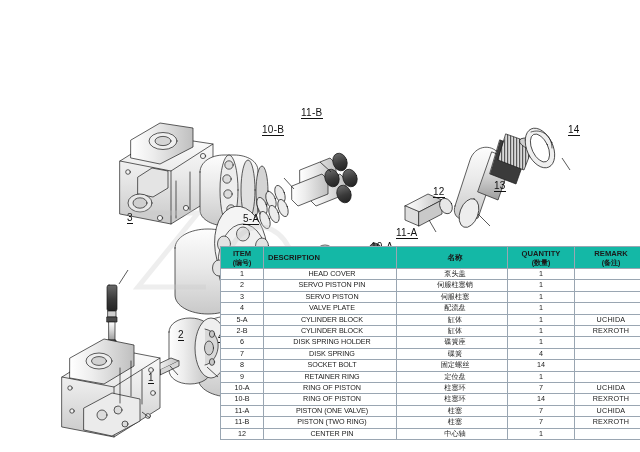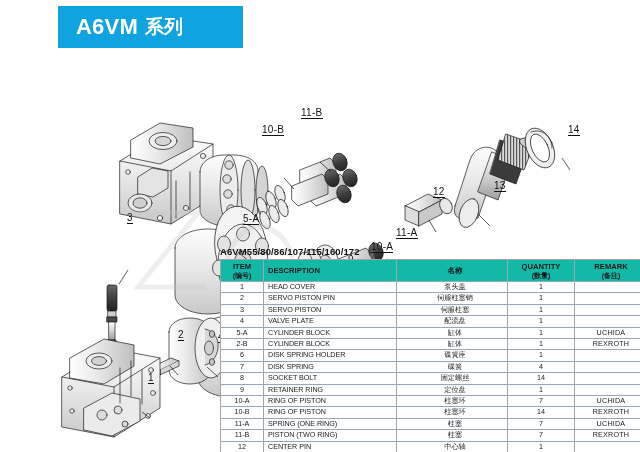--- a/index.html
+++ b/index.html
@@ -121,37 +121,33 @@
     height: 19px;
     line-height: 9px;
     padding: 1px 0;
   }
   table.parts thead th span.l2 {
     display: block;
     font-size: 7px;
     font-weight: bold;
   }
   .col-item   { width: 42px; text-align: center; }
-  .col-desc   { width: 128px; text-align: left; padding-left: 4px !important; }
+  .col-desc   { width: 128px; text-align: center; padding-left: 4px !important; }
   .col-name   { width: 104px; text-align: center; padding-left: 6px !important; }
   .col-qty    { width: 66px; text-align: center; }
   .col-remark { width: 72px; text-align: center; }
   td.col-remark { font-size: 6.4px; letter-spacing: 0.2px; }
   td.col-name { font-size: 7.4px; }
   td.col-desc { font-size: 7.4px; letter-spacing: -0.05px; }
 </style>
 </head>
 <body>
 
 <div id="page">
 
-  <div class="title-bar">
-    <span class="t-main">A6VM</span>
-    <span class="t-sub">系列</span>
-  </div>
 
   <div class="diagram">
     <svg width="640" height="404" viewBox="0 0 640 404" xmlns="http://www.w3.org/2000/svg">
       <defs>
         <linearGradient id="metalA" x1="0" y1="0" x2="0" y2="1">
           <stop offset="0%" stop-color="#fdfdfd"></stop>
           <stop offset="45%" stop-color="#e9e9e9"></stop>
           <stop offset="100%" stop-color="#c9c9c9"></stop>
         </linearGradient>
         <linearGradient id="metalB" x1="0" y1="0" x2="1" y2="0">
@@ -422,21 +418,20 @@
       <div class="callout u" style="left: 371px; top: 241px;">10-A</div>
       <div class="callout u" style="left: 396px; top: 227px;">11-A</div>
       <div class="callout u" style="left: 262px; top: 124px;">10-B</div>
       <div class="callout u" style="left: 301px; top: 107px;">11-B</div>
       <div class="callout u" style="left: 433px; top: 186px;">12</div>
       <div class="callout u" style="left: 487px; top: 180px; margin-left: 7px;">13</div>
       <div class="callout u" style="left: 568px; top: 124px;">14</div>
     </div>
 
   <div class="table-block">
-    <div class="model-head">A6VM55/80/86/107/115/160/172</div>
     <table class="parts">
       <thead>
         <tr>
           <th class="col-item">
             <span>ITEM</span>
             <span class="l2">(编号)</span>
           </th>
           <th class="col-desc" style="text-align:left;">
             <span>DESCRIPTION</span>
           </th>
@@ -533,21 +528,21 @@
           </tr>
           <tr>
             <td class="col-item">10-B</td>
             <td class="col-desc">RING OF PISTON</td>
             <td class="col-name">柱塞环</td>
             <td class="col-qty">14</td>
             <td class="col-remark">REXROTH</td>
           </tr>
           <tr>
             <td class="col-item">11-A</td>
-            <td class="col-desc">SPRING (ONE RING)</td>
+            <td class="col-desc">PISTON (ONE VALVE)</td>
             <td class="col-name">柱塞</td>
             <td class="col-qty">7</td>
             <td class="col-remark">UCHIDA</td>
           </tr>
           <tr>
             <td class="col-item">11-B</td>
             <td class="col-desc">PISTON (TWO RING)</td>
             <td class="col-name">柱塞</td>
             <td class="col-qty">7</td>
             <td class="col-remark">REXROTH</td>

